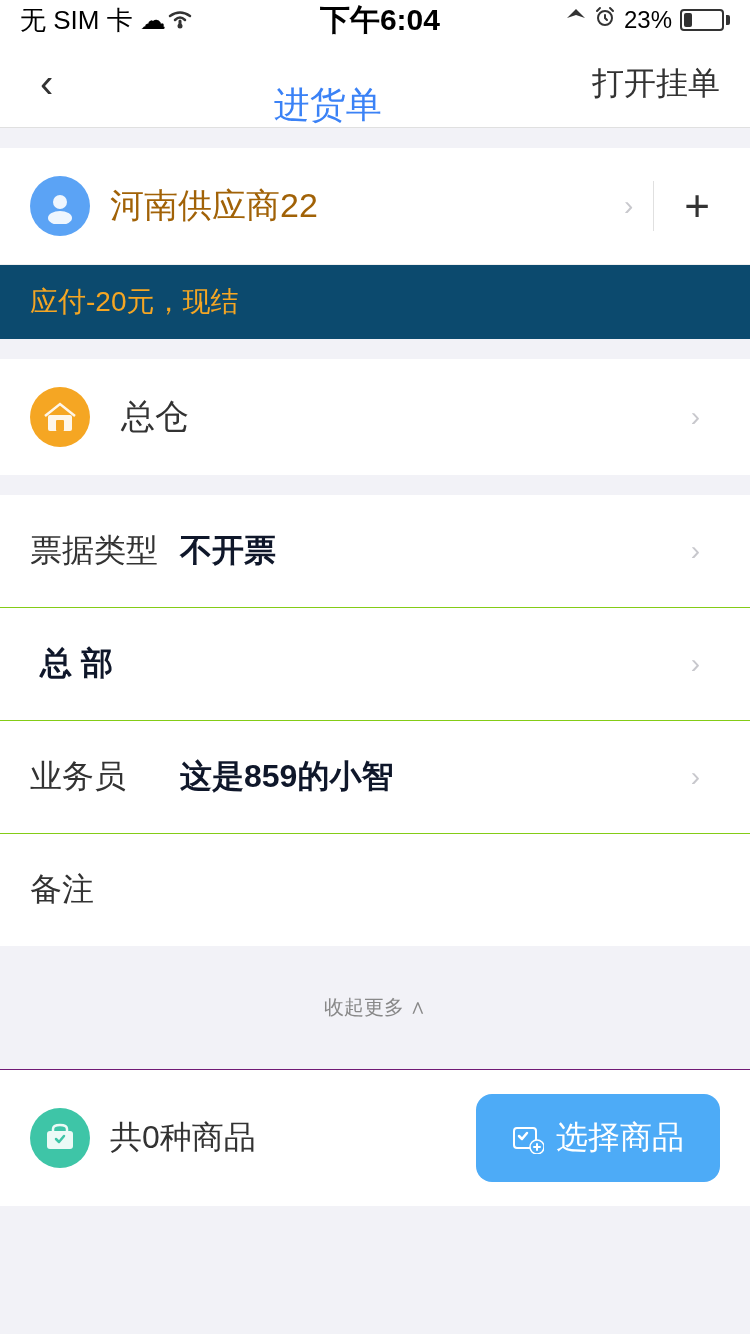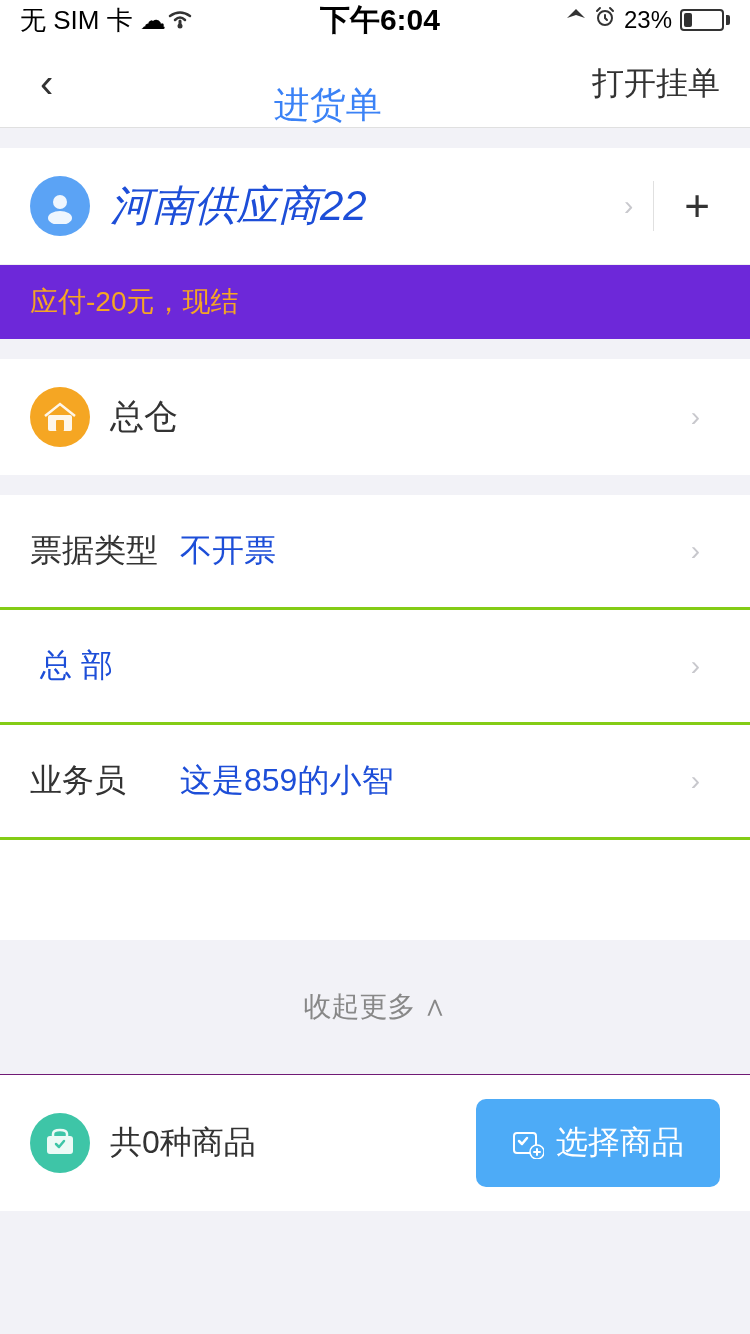--- a/index.html
+++ b/index.html
@@ -92,55 +92,55 @@
       width: 60px; height: 60px;
       border-radius: 50%;
       background: #5ba3f5;
       display: flex; align-items: center; justify-content: center;
       margin-right: 20px;
       flex-shrink: 0;
     }
     .supplier-avatar svg { width: 36px; height: 36px; }
     .supplier-name {
       flex: 1;
-      font-size: 42px;
-      color: #1d4ed8;
-      font-style: italic;
+      font-size: 34px;
+      color: #a16207;
     }
     .chevron-right {
       color: #c8c8cd;
       font-size: 28px;
       margin-right: 20px;
     }
     .supplier-divider {
       width: 1px; height: 50px;
       background: #e0e0e0;
       margin-right: 20px;
     }
     .plus-btn {
       font-size: 44px;
       color: #333;
       cursor: pointer;
       padding: 0 10px;
     }
 
     
     .notice-banner {
-      background: #6d28d9;
+      background: #0c4a6e;
       padding: 18px 30px;
       font-size: 28px;
       color: #f5a623;
     }
 
     
     .warehouse-row {
       display: flex;
       align-items: center;
       padding: 28px 30px;
       background: #fff;
+      gap: 11px;
     }
     .warehouse-icon {
       width: 60px; height: 60px;
       border-radius: 50%;
       background: #f5a623;
       display: flex; align-items: center; justify-content: center;
       margin-right: 20px;
       flex-shrink: 0;
     }
     .warehouse-icon svg { width: 34px; height: 34px; }
@@ -152,51 +152,52 @@
 
     
     .form-section {
       background: #fff;
       margin-top: 20px;
     }
     .form-row {
       display: flex;
       align-items: center;
       padding: 34px 30px;
-      border-bottom: 3px solid #84cc16;
+      border-bottom: 1px solid #84cc16;
       min-height: 100px;
     }
     .form-row:last-child { border-bottom: none; }
     .form-label {
       font-size: 32px;
       color: #333;
       width: 140px;
       flex-shrink: 0;
     }
     .form-value {
       flex: 1;
       font-size: 32px;
-      color: #1d4ed8;
+      color: #0f172a;
       padding-left: 10px;
+      font-weight: bold;
     }
     .form-placeholder {
       flex: 1;
       font-size: 32px;
       color: #c8c8cd;
       padding-left: 10px;
     }
 
     
     .collapse-row {
       background: #f2f2f7;
       display: flex;
       align-items: center;
       justify-content: center;
       padding: 28px 30px;
-      font-size: 28px;
+      font-size: 20px;
       color: #888;
       cursor: pointer;
       margin-top: 20px;
     }
 
     
     .bottom-bar {
       display: flex;
       align-items: center;
       background: #fff;
@@ -215,21 +216,21 @@
     .product-count-icon svg { width: 34px; height: 34px; }
     .product-count-text {
       flex: 1;
       font-size: 32px;
       color: #333;
     }
     .select-product-btn {
       background: #4dabf7;
       color: #fff;
       border: none;
-      border-radius: 10px;
+      border-radius: 16px;
       padding: 22px 36px;
       font-size: 32px;
       cursor: pointer;
       display: flex;
       align-items: center;
       gap: 12px;
     }
     .select-product-btn svg { width: 32px; height: 32px; }
 
     
@@ -332,20 +333,21 @@
     <span class="chevron-right">›</span>
   </div>
 
   <div class="form-row">
     <span class="form-label">业务员</span>
     <span class="form-value">这是859的小智</span>
     <span class="chevron-right">›</span>
   </div>
 
   <div class="form-row">
+    <span class="form-label">备注</span>
   </div>
 </div>
 
 <div class="collapse-row">
   <span>收起更多 ∧</span>
 </div>
 
 <div class="section-gap"></div>
 
 <div class="bottom-bar">

